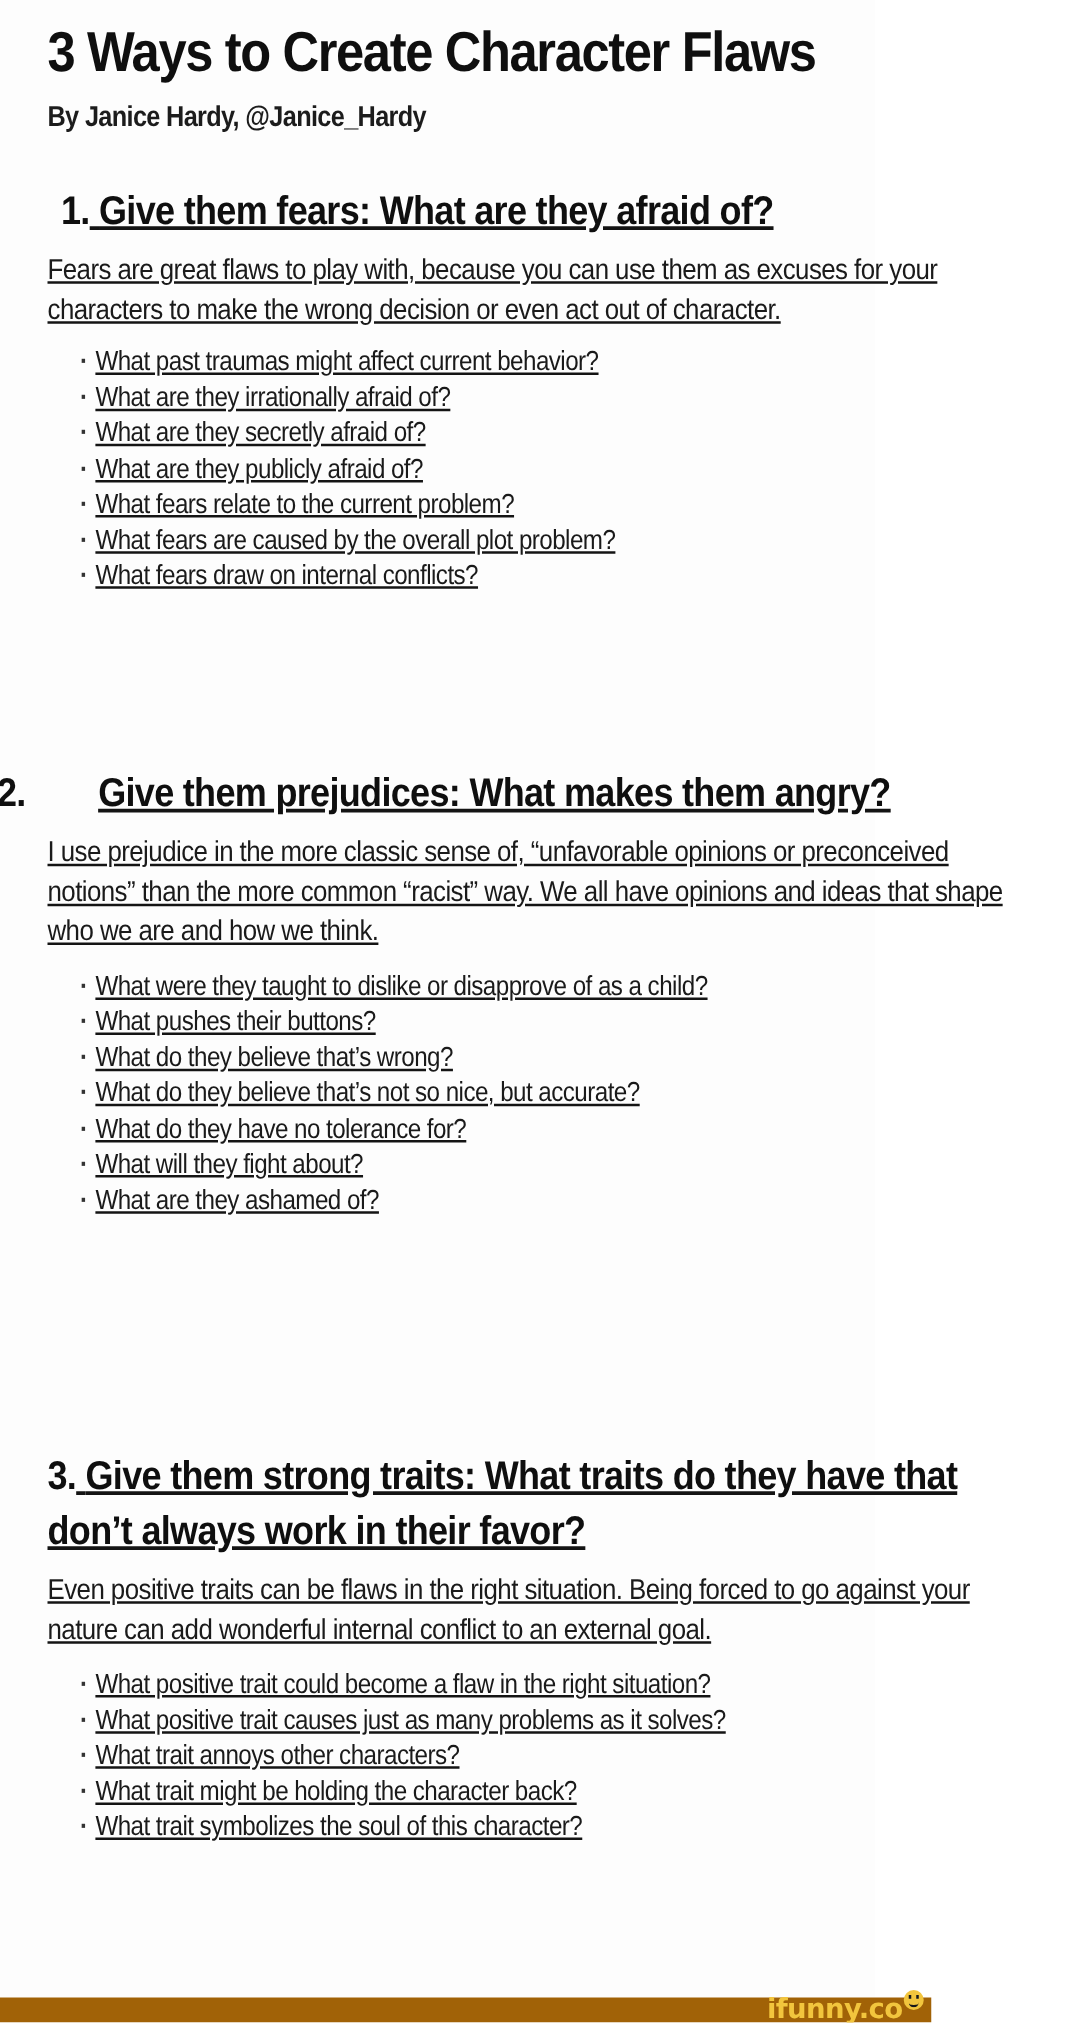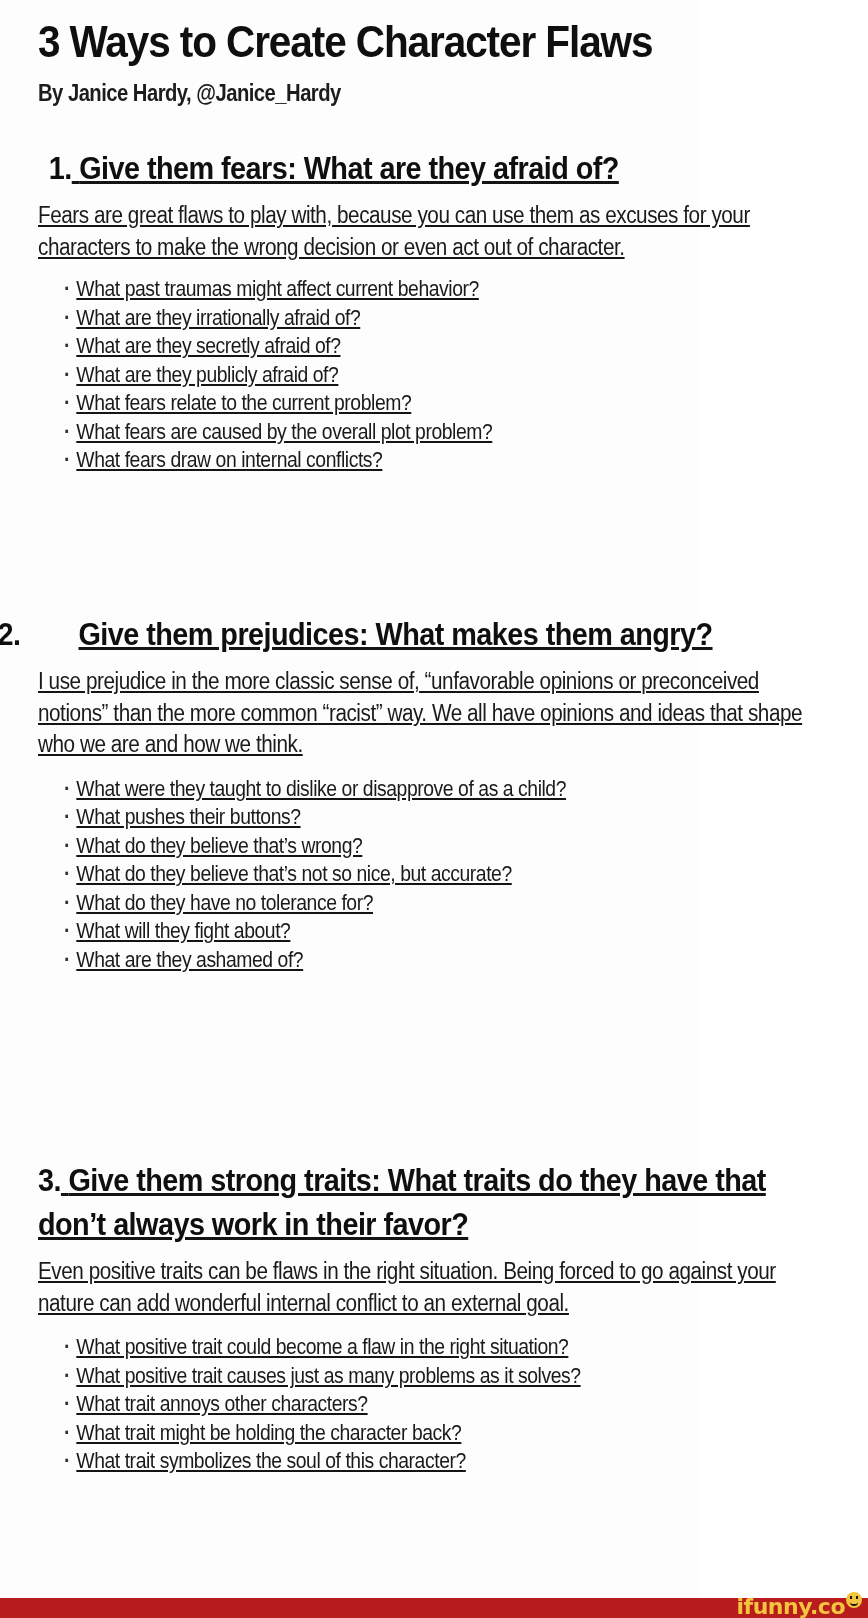--- a/index.html
+++ b/index.html
@@ -91,23 +91,23 @@
     .bullets li .dot {
       display: inline-block;
       width: 14px;
       font-weight: bold;
       color: #333;
     }
     .footer {
       position: absolute;
       left: 0;
       top: 1598px;
-      width: 868px;
+      width: 745px;
       height: 20px;
-      background: #b91c1c;
+      background: #a16207;
     }
     .logo {
       position: absolute;
       right: 6px;
       top: -6px;
       font-family: "DejaVu Sans", sans-serif;
       font-weight: bold;
       font-size: 22px;
       letter-spacing: -0.5px;
       color: #f2c53d;

